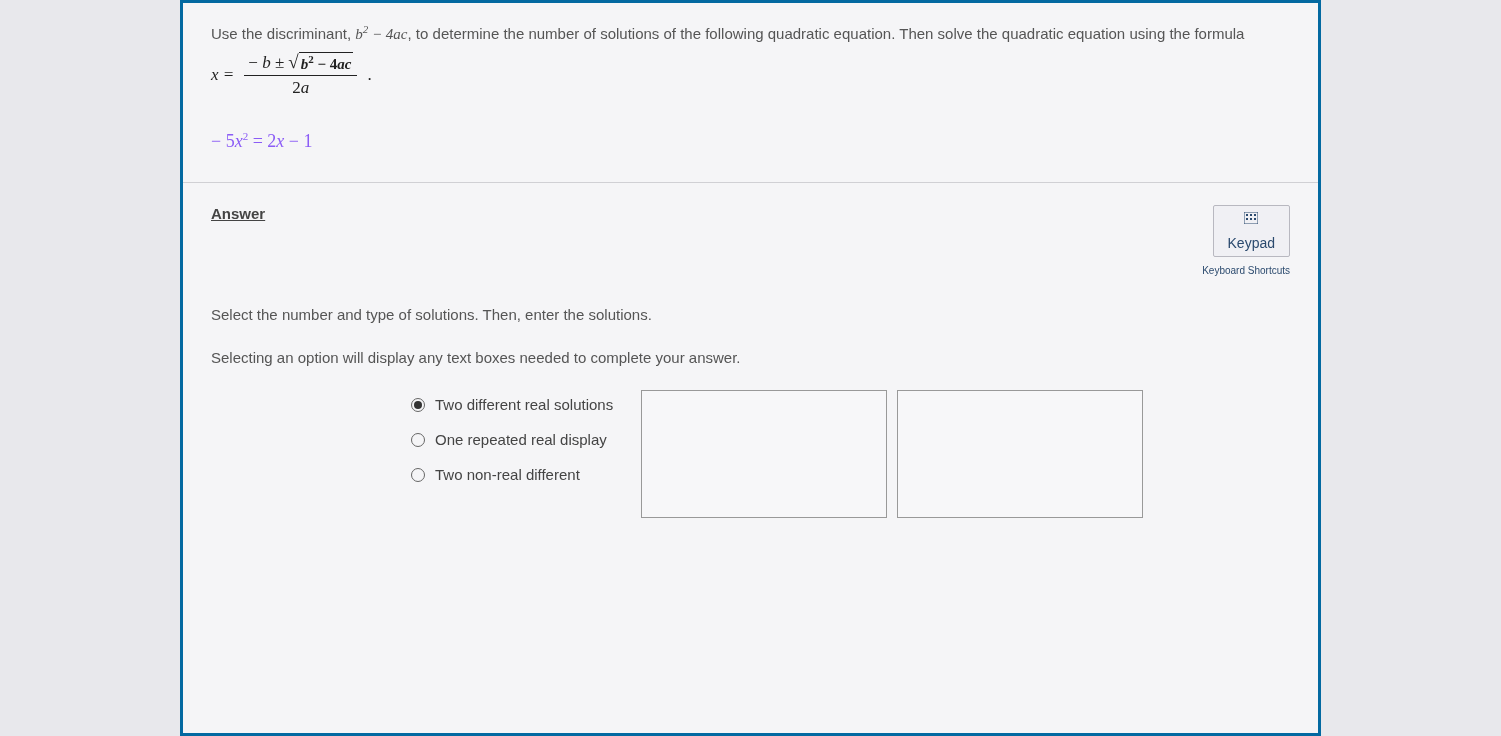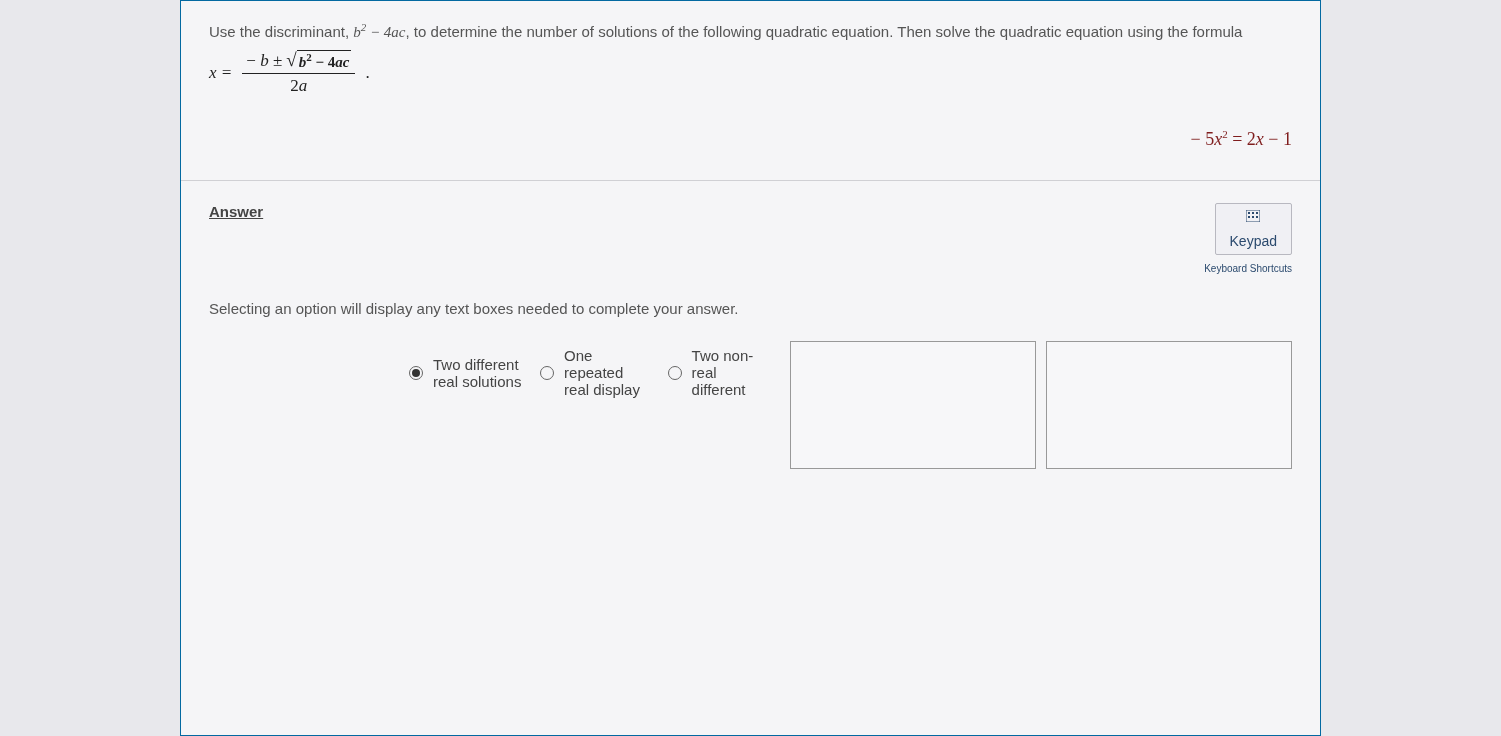--- a/index.html
+++ b/index.html
@@ -6,21 +6,21 @@
     body {
       font-family: 'Segoe UI', Arial, sans-serif;
       background: #e8e8ec;
       width: 1501px;
       height: 736px;
       overflow: hidden;
       color: #333;
     }
     .page-container {
       background: #f5f5f7;
-      border: 1px solid #0369a1;
+      border: 3px solid #0369a1;
       margin: 0 180px;
       height: 100%;
       position: relative;
     }
     .question-section {
       padding: 18px 28px 30px 28px;
       border-bottom: 1px solid #d0d0d4;
     }
     .question-text {
       font-size: 15px;
@@ -64,24 +64,24 @@
     }
     .sqrt-symbol { font-size: 19px; line-height: 1; }
     .sqrt-content {
       border-top: 1px solid #222;
       padding: 0 2px;
       font-size: 15px;
       font-weight: bold;
     }
     sup { font-size: 11px; vertical-align: super; }
     .equation-center {
-      text-align: right;
+      text-align: left;
       font-family: 'Cambria Math', serif;
       font-size: 18px;
-      color: #7f1d1d;
+      color: #8b5cf6;
       margin-top: 32px;
     }
     .answer-section {
       padding: 22px 28px;
       position: relative;
     }
     .answer-header {
       display: flex;
       justify-content: space-between;
       align-items: flex-start;
@@ -127,20 +127,21 @@
     }
     .options-area {
       display: flex;
       align-items: flex-start;
       margin-top: 24px;
       gap: 28px;
       padding-left: 200px;
     }
     .radio-group {
       display: flex;
+      flex-direction: column;
       gap: 18px;
       padding-top: 6px;
     }
     .radio-item {
       display: flex;
       align-items: center;
       gap: 10px;
       font-size: 15px;
       color: #444;
       cursor: pointer;
@@ -221,20 +222,21 @@
                 <rect x="6" y="6" width="2" height="2" fill="#2b4a6e"></rect>
                 <rect x="10" y="6" width="2" height="2" fill="#2b4a6e"></rect>
               </svg>
           </span>
           <span>Keypad</span>
         </button>
         <span class="keyboard-shortcuts">Keyboard Shortcuts</span>
       </div>
     </div>
 
+    <div class="instruction-text">Select the number and type of solutions. Then, enter the solutions.</div>
     <div class="hint-text">Selecting an option will display any text boxes needed to complete your answer.</div>
 
     <div class="options-area">
       <div class="radio-group">
         <label class="radio-item">
           <span class="radio-circle checked"></span>
           <span>Two different real solutions</span>
         </label>
         <label class="radio-item">
           <span class="radio-circle"></span>

